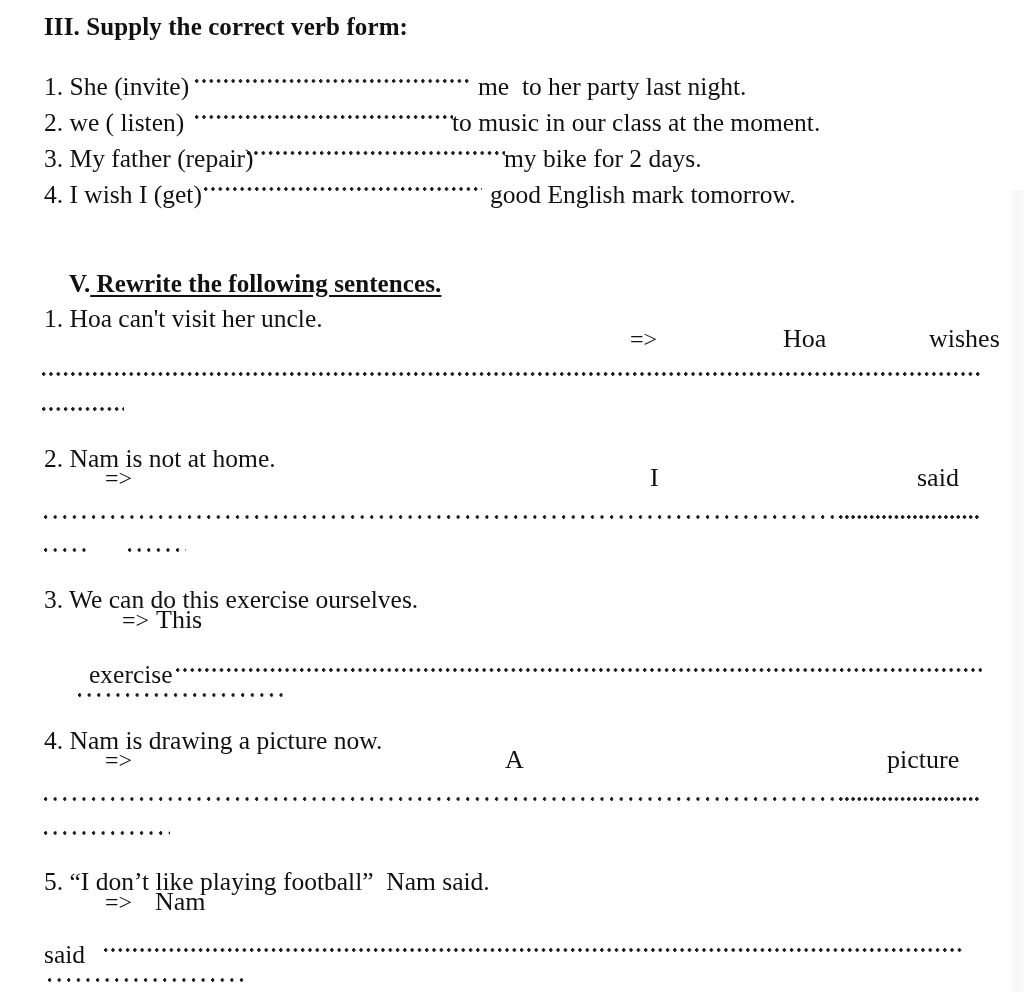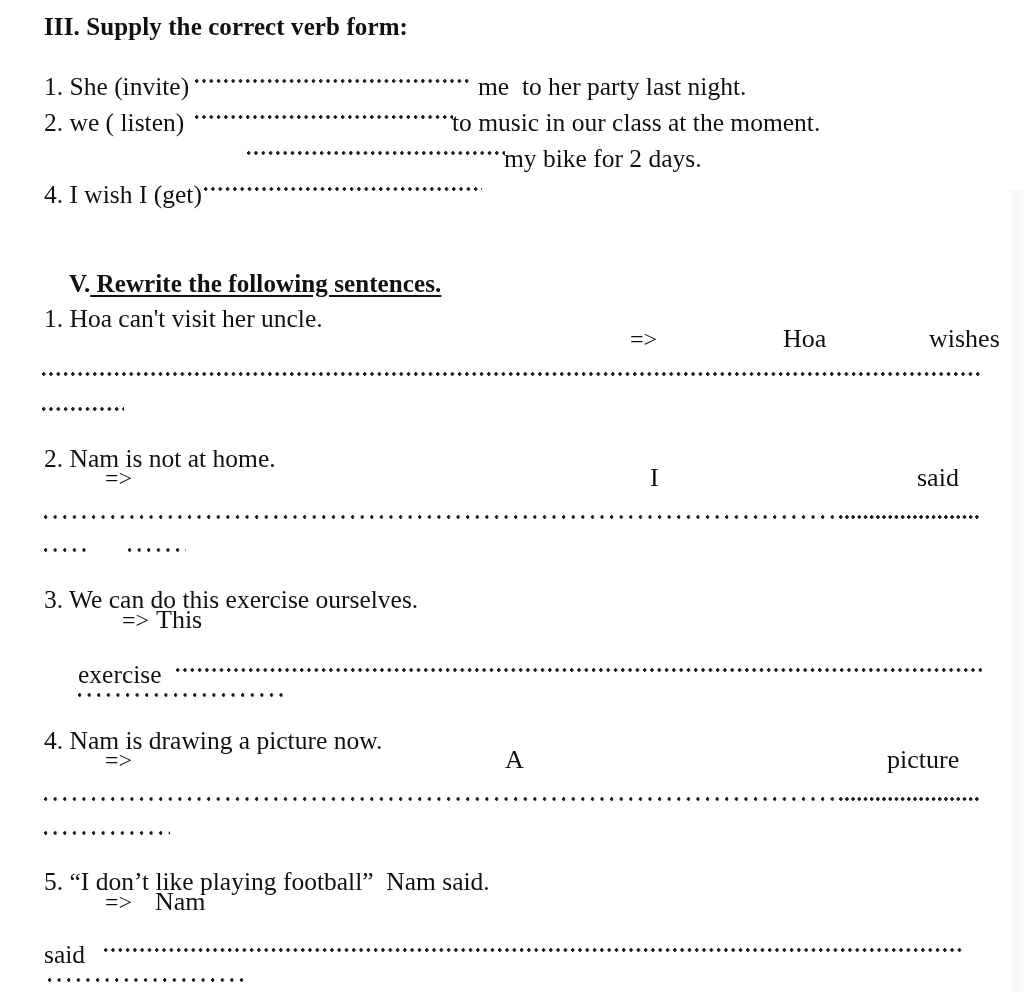--- a/index.html
+++ b/index.html
@@ -90,25 +90,27 @@
   <div class="line heading" style="left:44px; top:14px;">III. Supply the correct verb form:</div>
 
   <div class="line item" style="left:44px; top:60px;">1. She (invite)</div>
   <div class="dots normal" style="left:195px; top:76px; width:275px;"></div>
   <div class="line item" style="left:478px; top:60px;">me  to her party last night.</div>
 
   <div class="line item" style="left:44px; top:96px;">2. we ( listen)</div>
   <div class="dots normal" style="left:195px; top:112px; width:258px;"></div>
   <div class="line item" style="left:452px; top:96px;">to music in our class at the moment.</div>
 
+  <div class="line item" style="left:44px; top:132px;">3. My father (repair)</div>
   <div class="dots normal" style="left:247px; top:148px; width:258px;"></div>
   <div class="line item" style="left:504px; top:132px;">my bike for 2 days.</div>
 
   <div class="line item" style="left:44px; top:168px;">4. I wish I (get)</div>
   <div class="dots normal" style="left:204px; top:184px; width:278px;"></div>
+  <div class="line item" style="left:490px; top:168px;">good English mark tomorrow.</div>
 
   <div class="line heading" style="left:44px; top:246px;">
     <span>V.</span><span class="und"> Rewrite the following sentences.</span>
   </div>
 
   <div class="line item" style="left:44px; top:292px;">1. Hoa can't visit her uncle.</div>
   <div class="token arrow" style="left:630px; top:327px;">=&gt;</div>
   <div class="token" style="left:783px; top:326px;">Hoa</div>
   <div class="token" style="left:889px; top:326px;margin-left:40px;">wishes</div>
   <div class="dots normal" style="left:42px; top:369px; width:938px;"></div>
@@ -119,21 +121,21 @@
   <div class="token" style="left:650px; top:465px;">I</div>
   <div class="token" style="left:917px; top:465px;">said</div>
   <div class="dots wide" style="left:44px; top:512px; width:795px;"></div>
   <div class="dots tight" style="left:839px; top:512px; width:142px;"></div>
   <div class="dots wide" style="left:44px; top:545px; width:44px;"></div>
   <div class="dots wide" style="left:128px; top:545px; width:58px;"></div>
 
   <div class="line item" style="left:44px; top:573px;">3. We can do this exercise ourselves.</div>
   <div class="token arrow" style="left:122px; top:608px;">=&gt;</div>
   <div class="token" style="left:156px; top:607px;">This</div>
-  <div class="line item" style="left:78px; top:648px;">exercise</div>
+  <div class="line item" style="left:89px; top:648px;">exercise</div>
   <div class="dots normal" style="left:176px; top:665px; width:806px;"></div>
   <div class="dots wide" style="left:78px; top:690px; width:208px;"></div>
 
   <div class="line item" style="left:44px; top:714px;">4. Nam is drawing a picture now.</div>
   <div class="token arrow" style="left:105px; top:748px;">=&gt;</div>
   <div class="token" style="left:505px; top:747px;">A</div>
   <div class="token" style="left:887px; top:747px;">picture</div>
   <div class="dots wide" style="left:44px; top:794px; width:795px;"></div>
   <div class="dots tight" style="left:839px; top:794px; width:142px;"></div>
   <div class="dots wide" style="left:44px; top:828px; width:126px;"></div>

